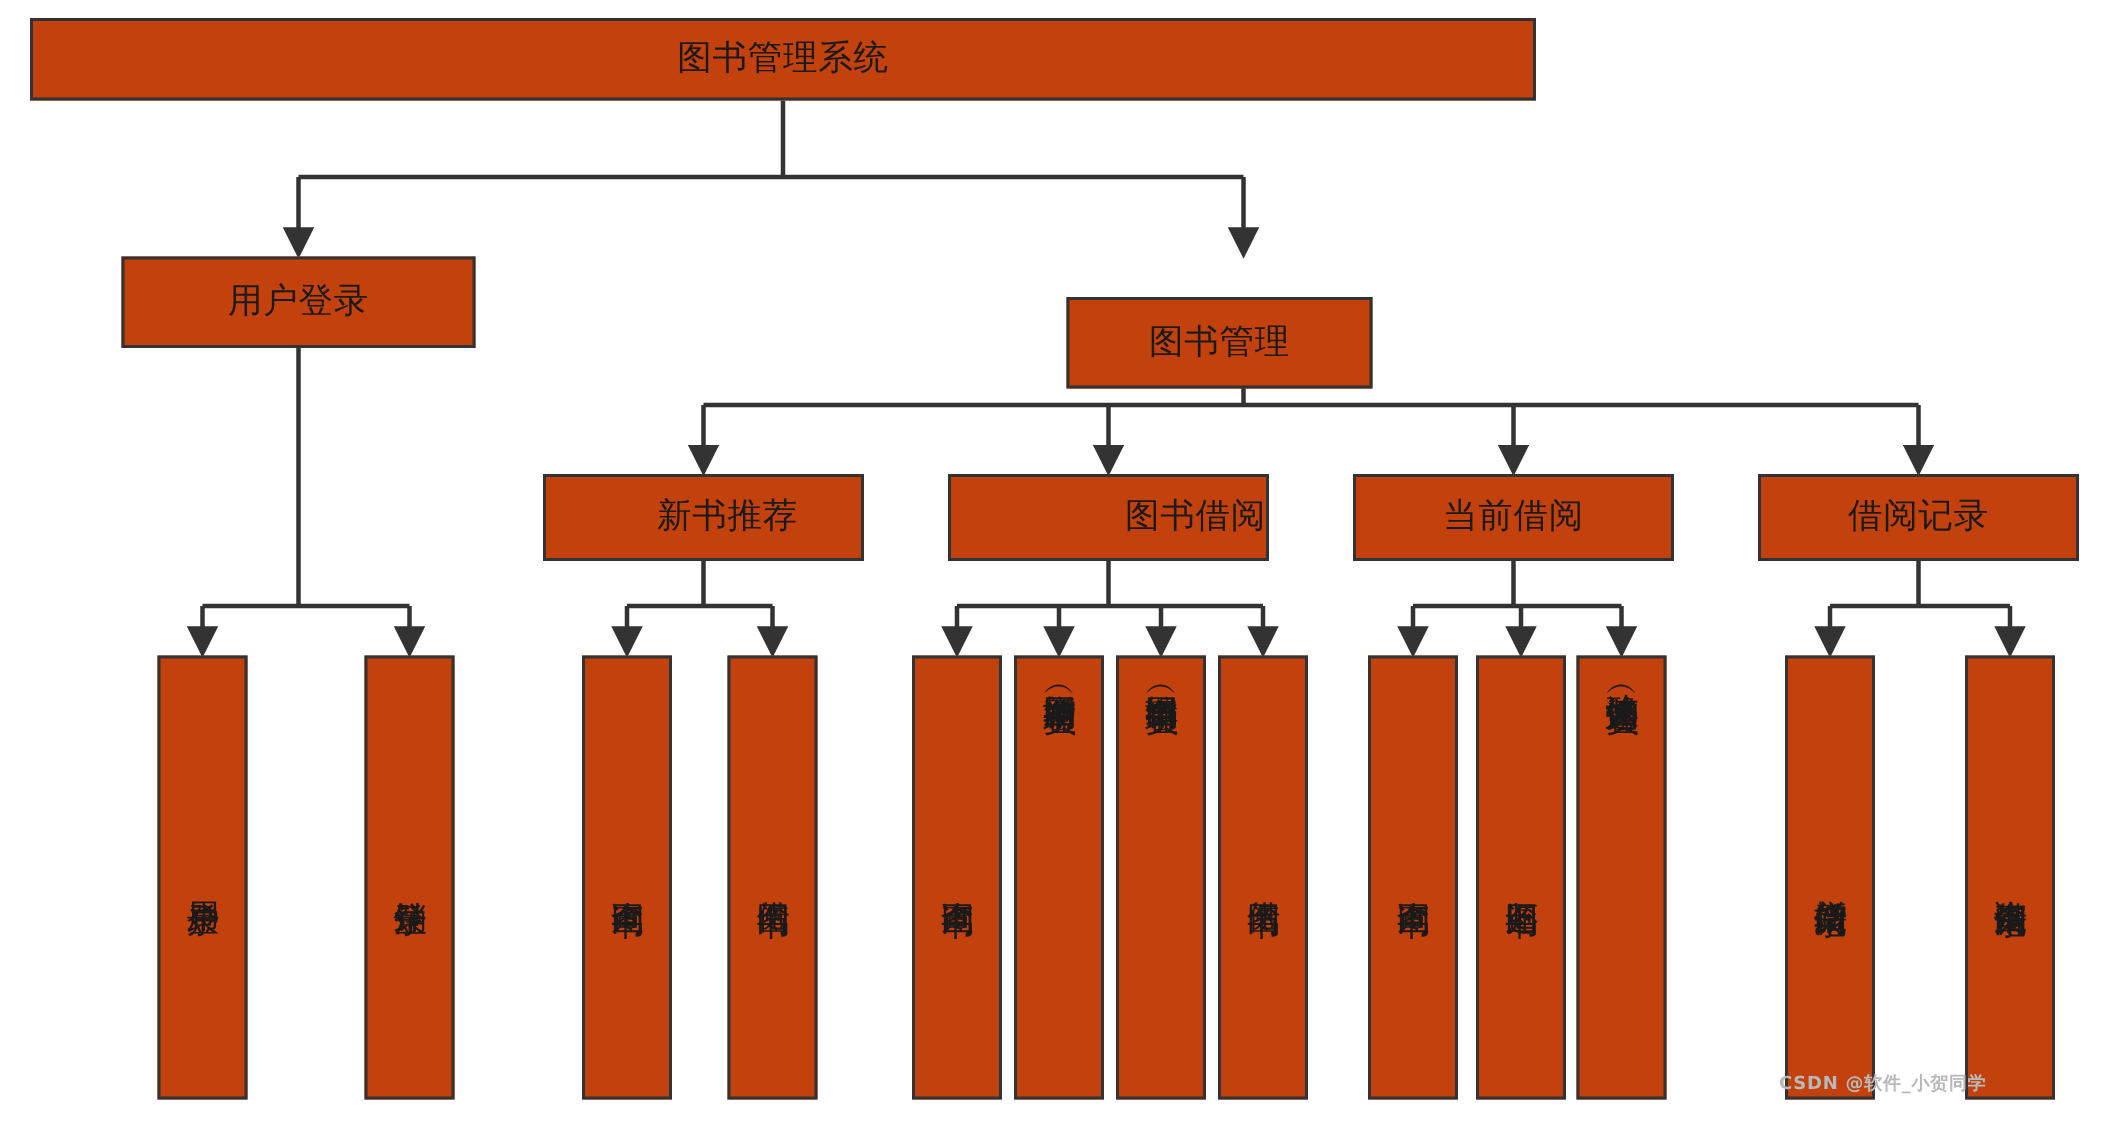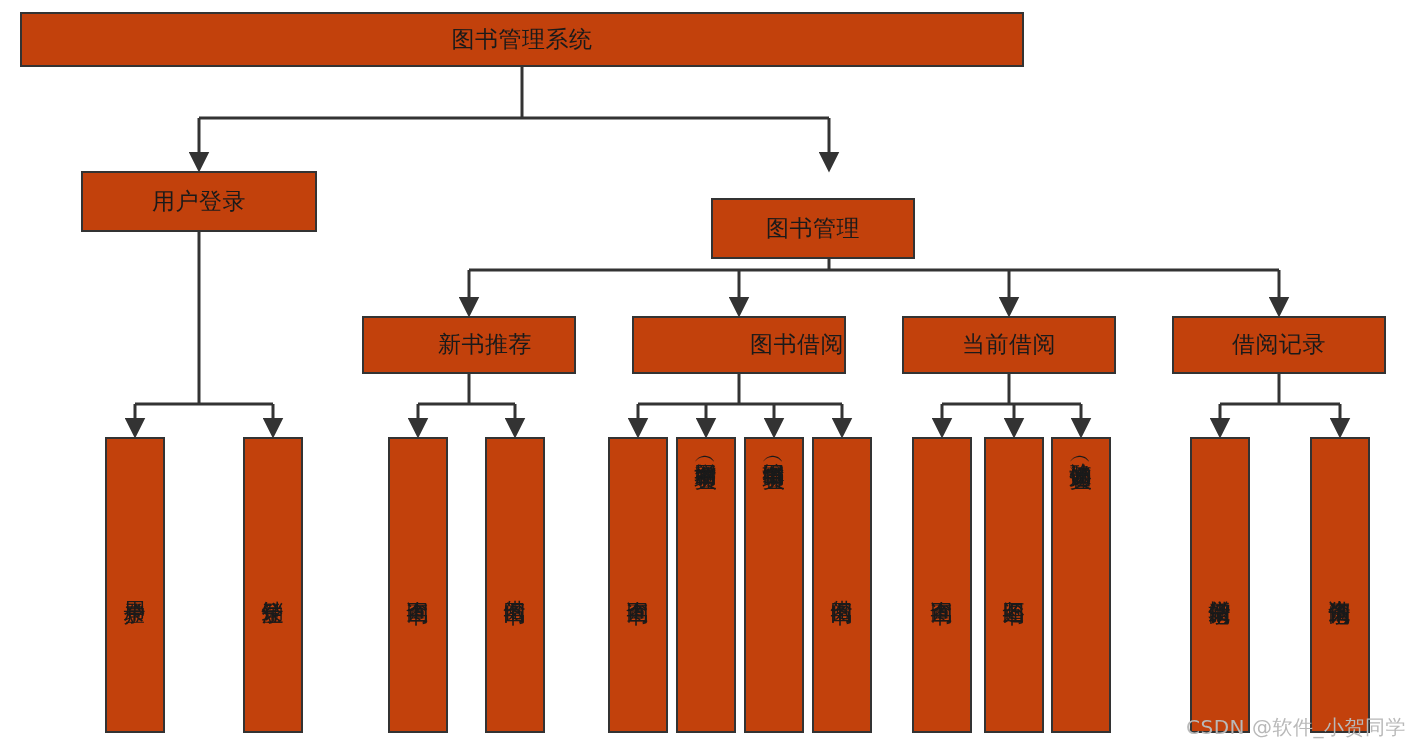--- a/index.html
+++ b/index.html
@@ -60,24 +60,25 @@
     white-space: nowrap;
   }
   .node.vertical.centered {
     align-items: center;
     padding-top: 0;
   }
   #watermark {
     position: absolute;
     left: 1186px;
     top: 714px;
-    font-size: 20px;
+    font-size: 12px;
     color: #b9b9b9;
     white-space: nowrap;
     letter-spacing: 0.5px;
+    font-weight: bold;
   }
 </style>
 </head>
 <body>
 
 <div id="diagram-root">
 
   <svg id="edge-layer" viewBox="0 0 1405 747" width="1405" height="747" xmlns="http://www.w3.org/2000/svg">
     <defs>
       <marker id="arrow" viewBox="0 0 12 12" refX="6" refY="6" markerWidth="7" markerHeight="7" orient="auto-start-reverse">

